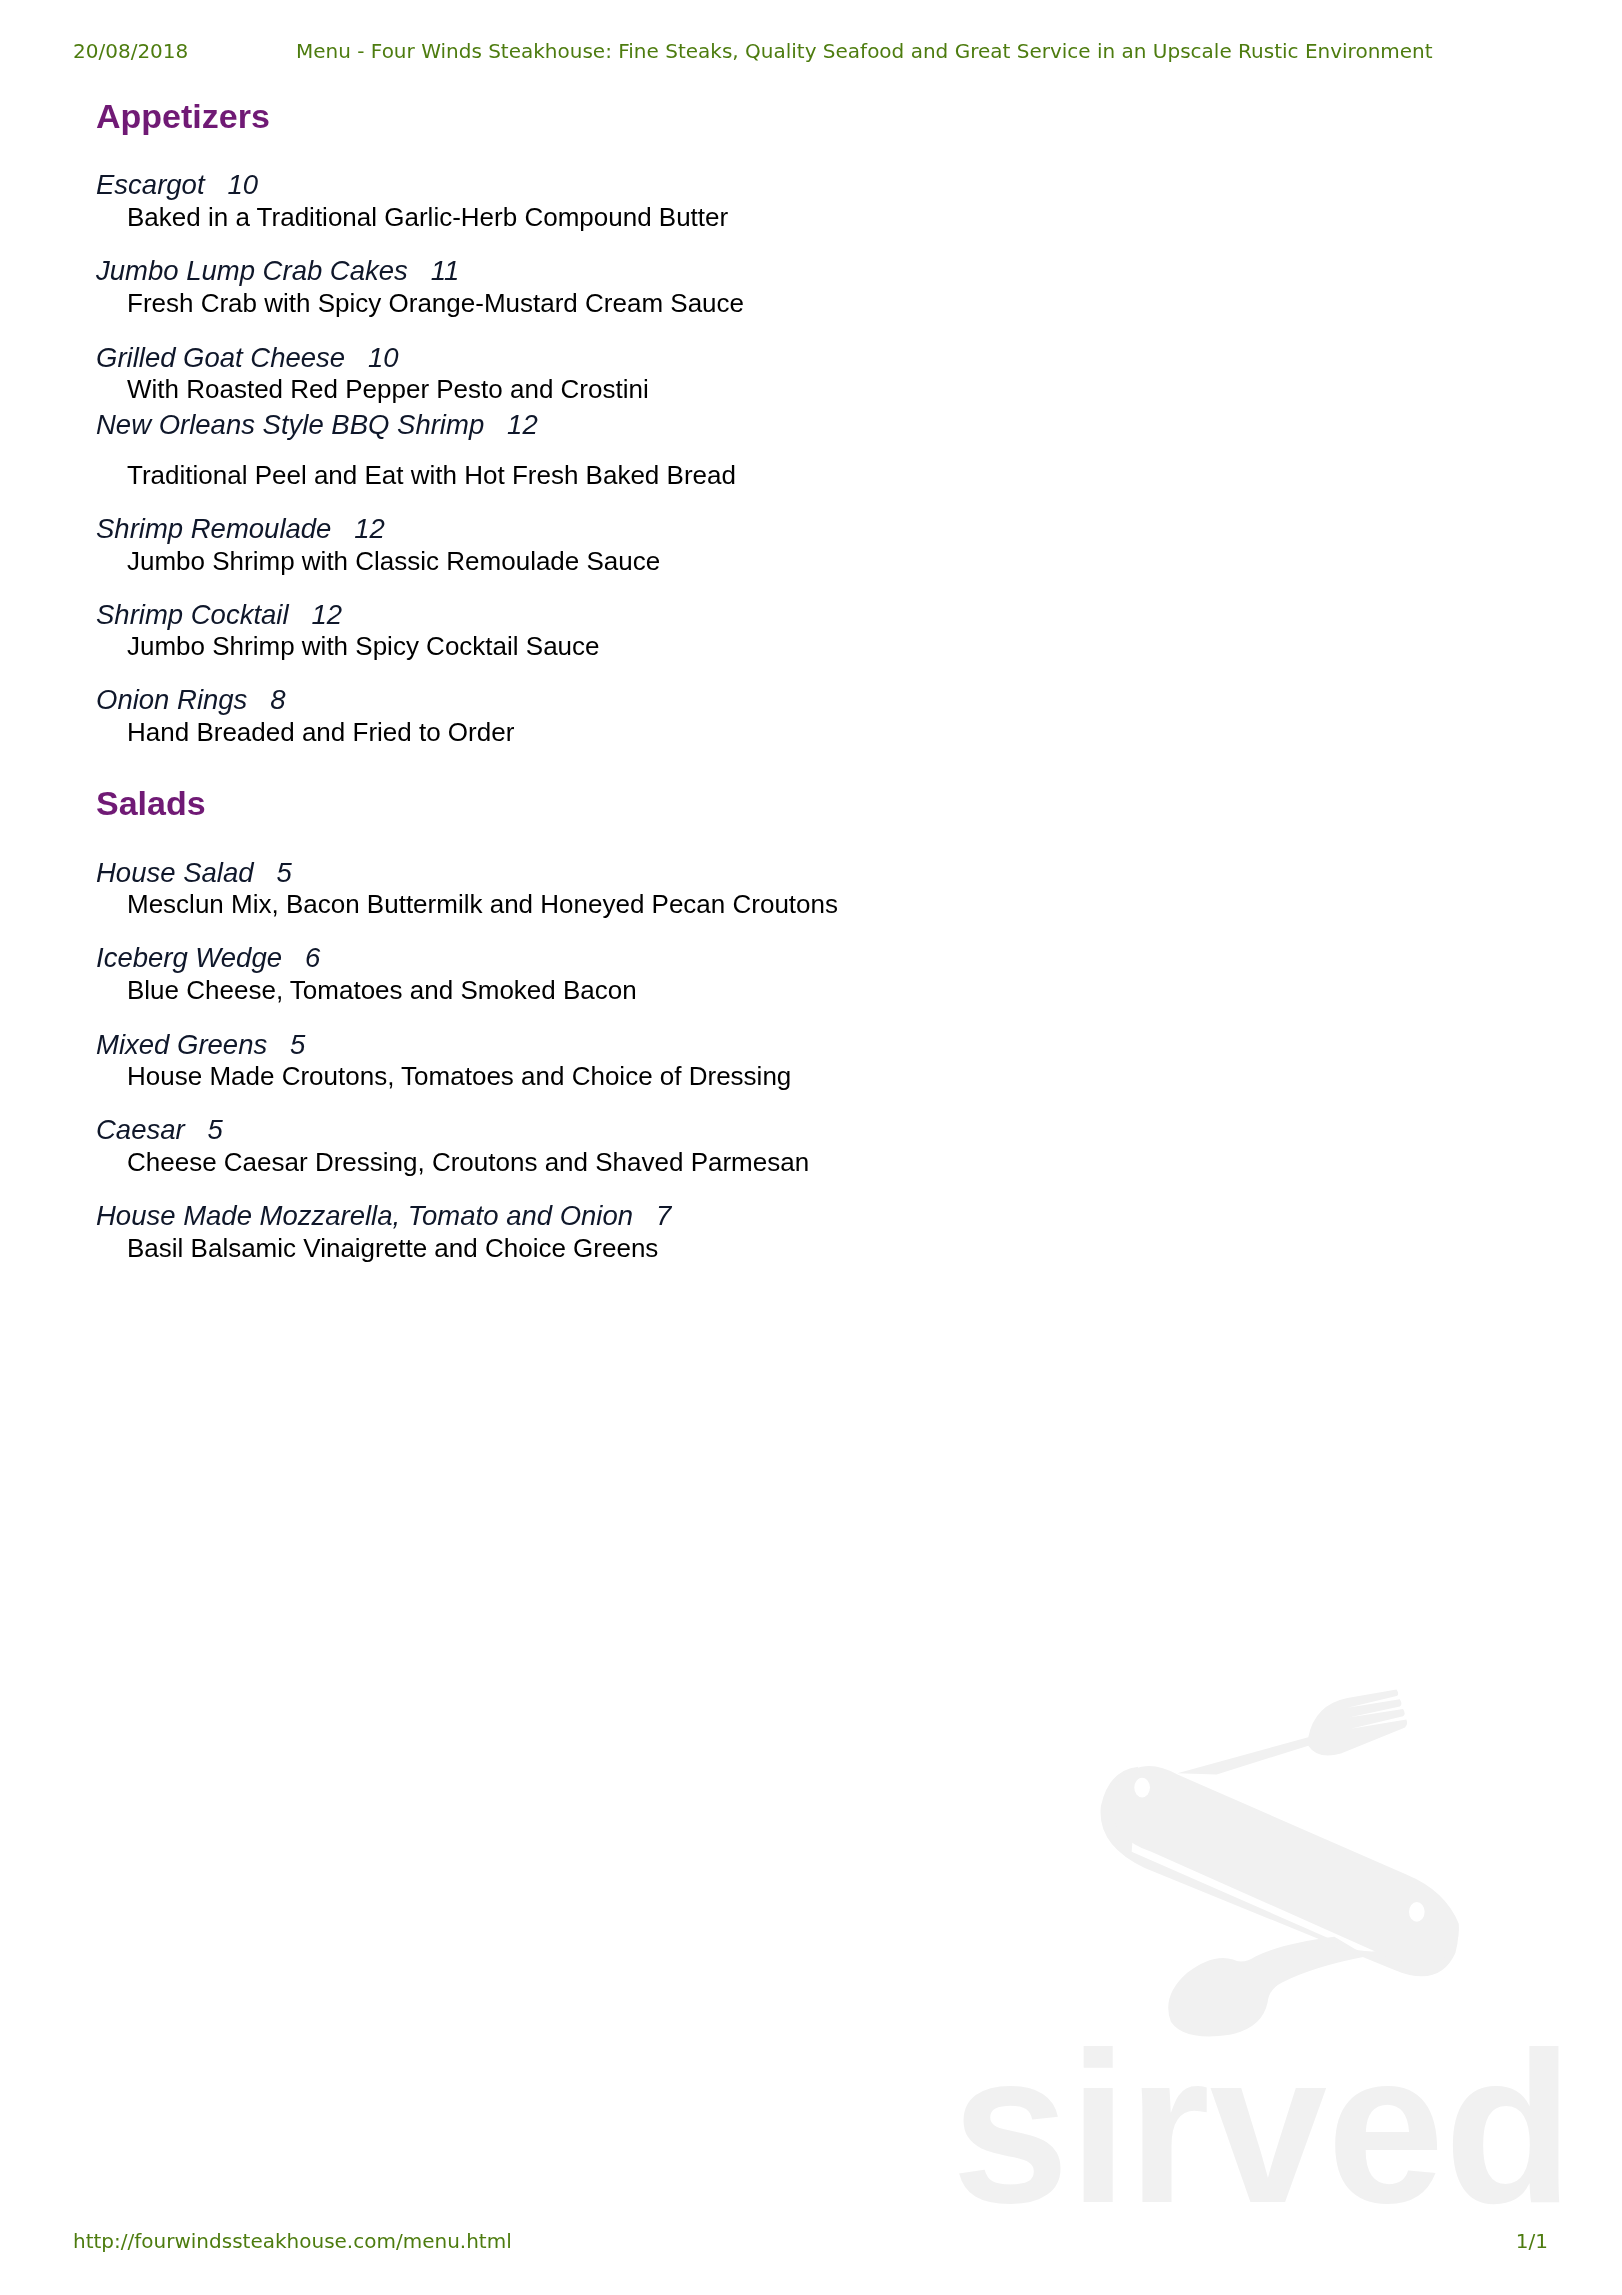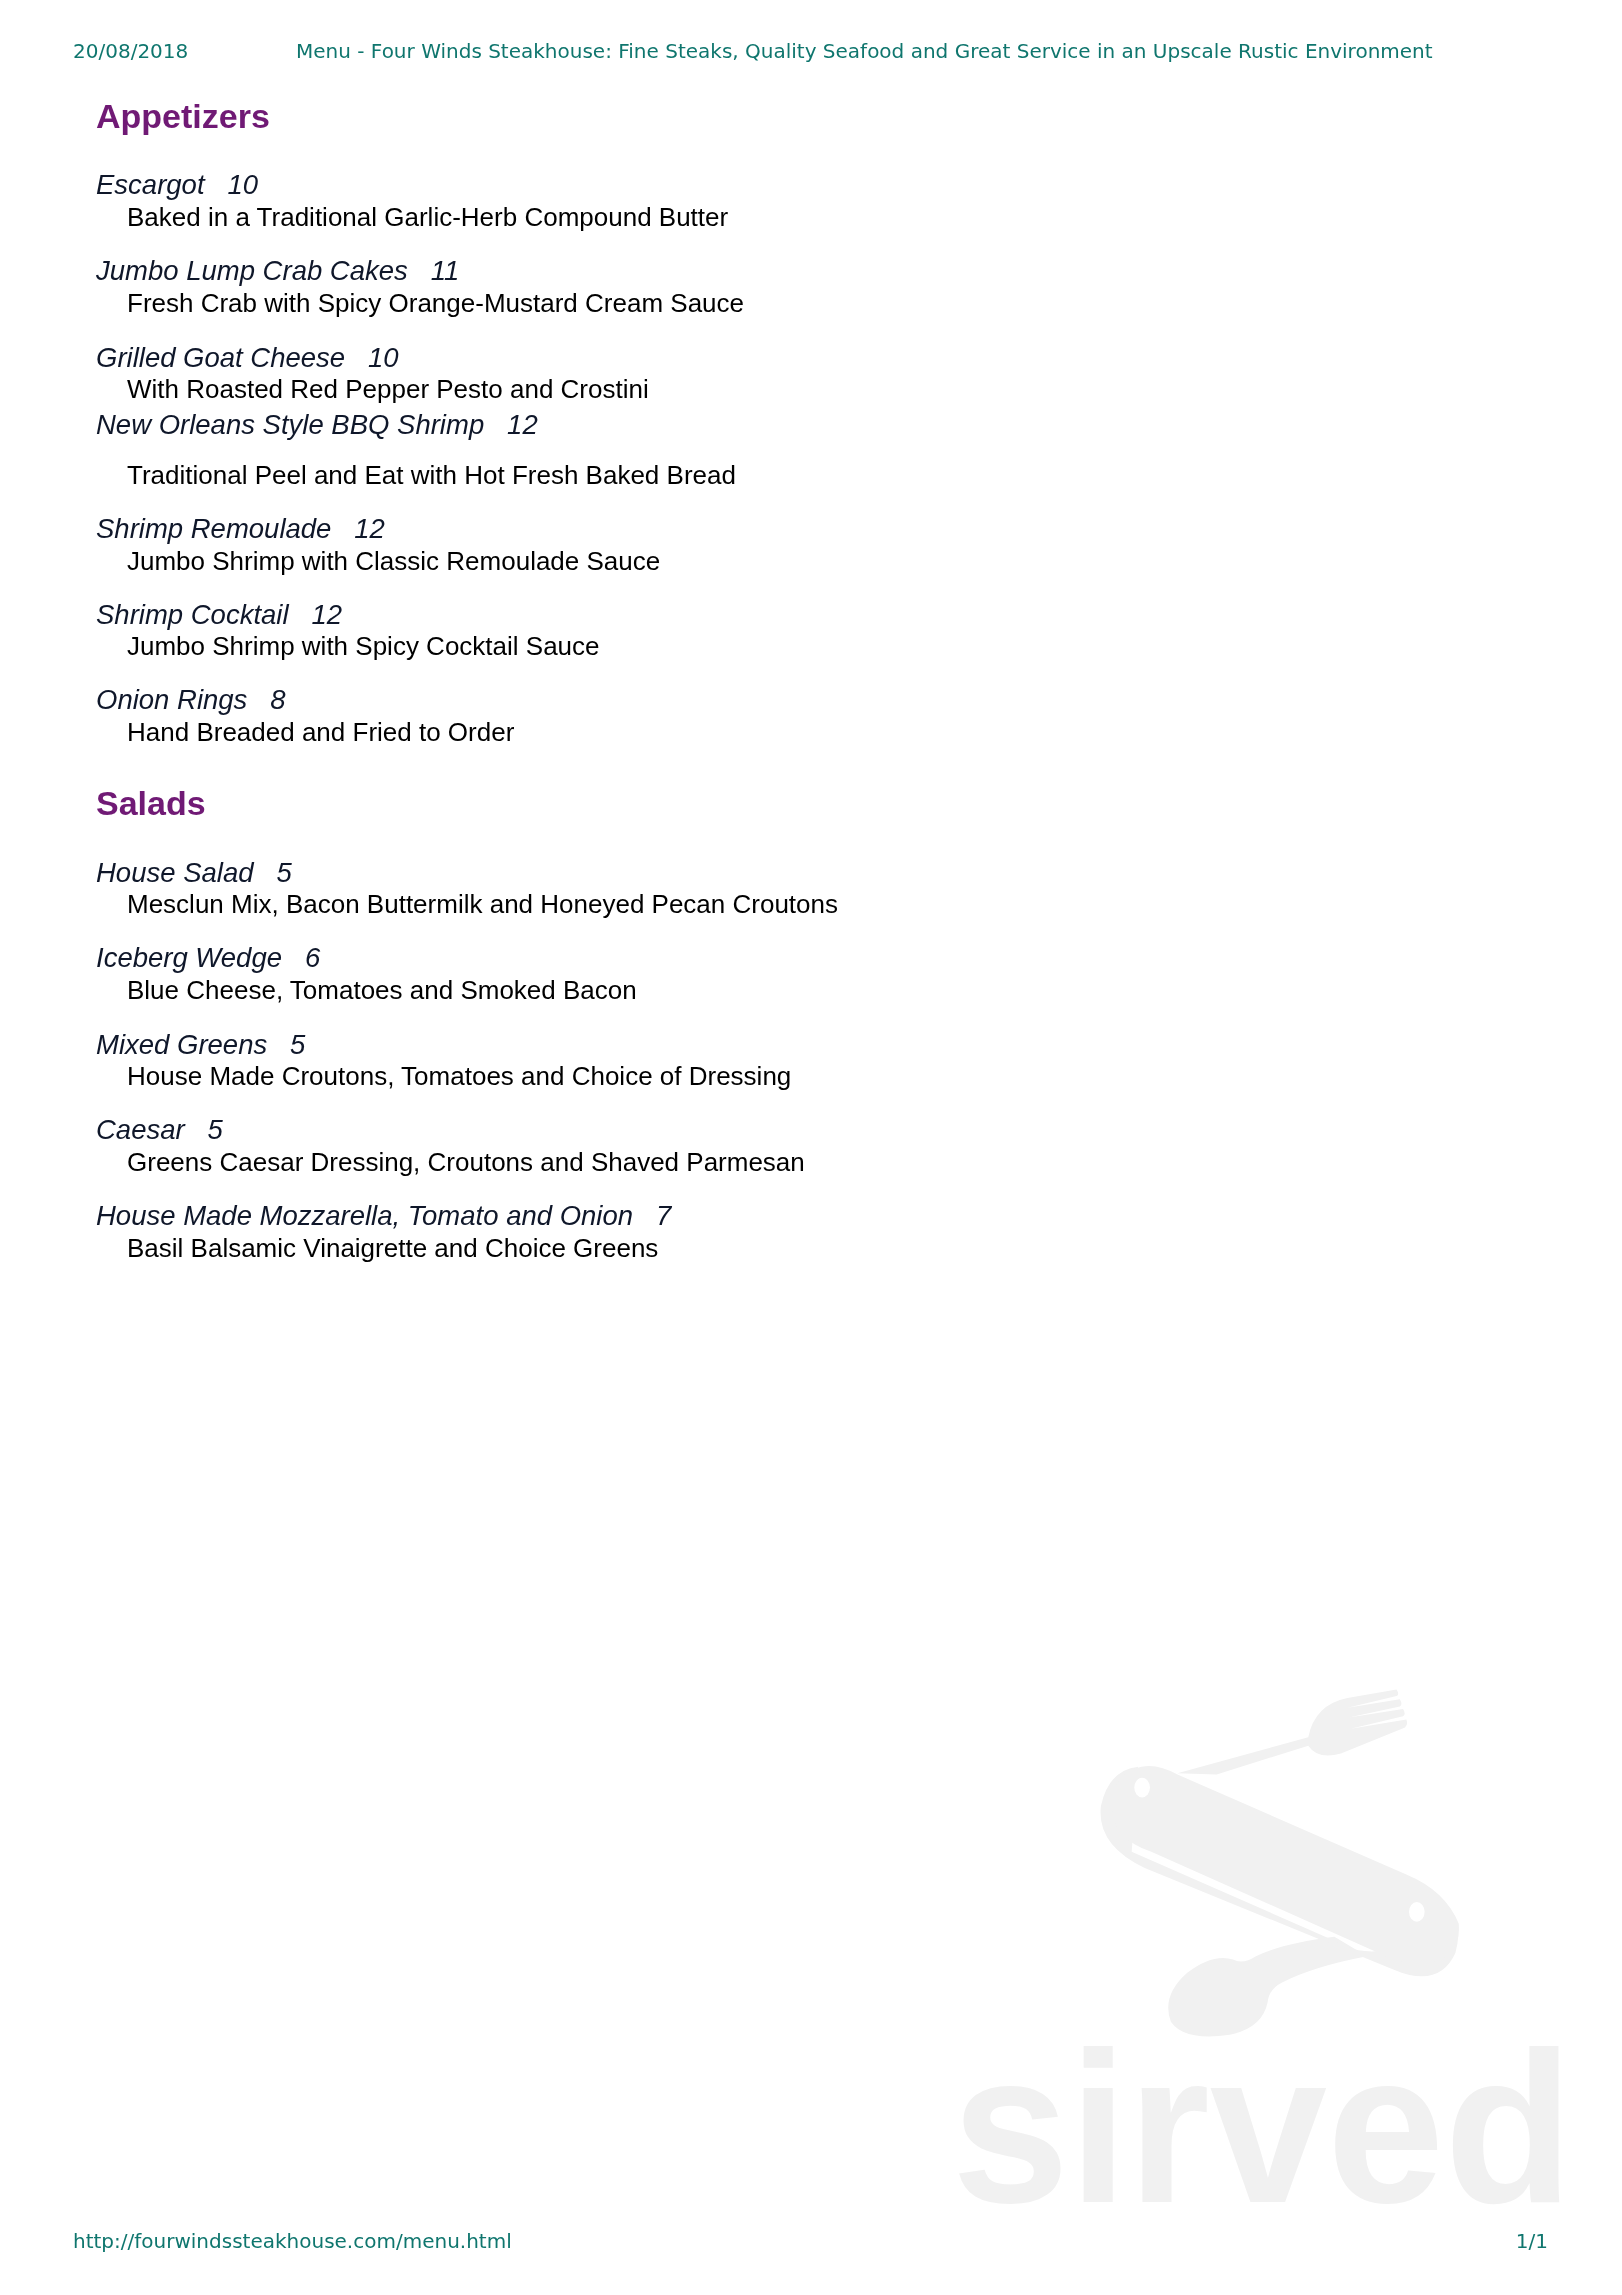--- a/index.html
+++ b/index.html
@@ -1,17 +1,17 @@
 <!DOCTYPE html>
 <html style="font-size:10.5px"><head>
 <meta charset="utf-8">
 <style>
   html, body { margin:0; padding:0; background:#ffffff; }
   body { width:1622px; height:2295px; position:relative; overflow:hidden; }
-  .hdr, .ftr { position:absolute; font-family:"DejaVu Sans", sans-serif; font-size:20px; line-height:21.6px; color:#0f766e; white-space:pre; }
+  .hdr, .ftr { position:absolute; font-family:"DejaVu Sans", sans-serif; font-size:20px; line-height:21.6px; color:#4d7c0f; white-space:pre; }
   .heading { position:absolute; left:96px; font-family:"Liberation Sans", sans-serif; font-weight:bold; font-size:34px; line-height:34px; color:#701a75; margin:0; }
   .item-name { position:absolute; left:96px; font-family:"Liberation Sans", sans-serif; font-style:italic; font-size:27.5px; line-height:27.5px; color:#0f172a; white-space:pre; }
   .item-desc { position:absolute; left:127px; font-family:"Liberation Sans", sans-serif; font-size:26px; line-height:27.5px; color:#000; white-space:pre; }
   .watermark { position:absolute; left:942px; top:1675px; width:654px; height:543px; }
 </style>
 </head>
 <body>
 
 <div class="hdr" style="left:73px; top:41px;">20/08/2018</div>
 <div class="hdr" style="left:296px; top:41px;">Menu - Four Winds Steakhouse: Fine Steaks, Quality Seafood and Great Service in an Upscale Rustic Environment</div>
@@ -73,21 +73,21 @@
 <div>
   <div class="item-name" style="top:944px;"><span>Iceberg Wedge</span>   <span>6</span></div>
   <div class="item-desc" style="top:977px;">Blue Cheese, Tomatoes and Smoked Bacon</div>
 </div>
 <div>
   <div class="item-name" style="top:1031px;"><span>Mixed Greens</span>   <span>5</span></div>
   <div class="item-desc" style="top:1063px;">House Made Croutons, Tomatoes and Choice of Dressing</div>
 </div>
 <div>
   <div class="item-name" style="top:1116px;"><span>Caesar</span>   <span>5</span></div>
-  <div class="item-desc" style="top:1149px;">Greens Caesar Dressing, Croutons and Shaved Parmesan</div>
+  <div class="item-desc" style="top:1149px;">Cheese Caesar Dressing, Croutons and Shaved Parmesan</div>
 </div>
 <div>
   <div class="item-name" style="top:1202px;"><span>House Made Mozzarella, Tomato and Onion</span>   <span>7</span></div>
   <div class="item-desc" style="top:1235px;">Basil Balsamic Vinaigrette and Choice Greens</div>
 </div>
 
 <div class="ftr" style="left:73px; top:2231px;">http://fourwindssteakhouse.com/menu.html</div>
 <div class="ftr" style="right:74px; top:2231px;">1/1</div>
 
 

